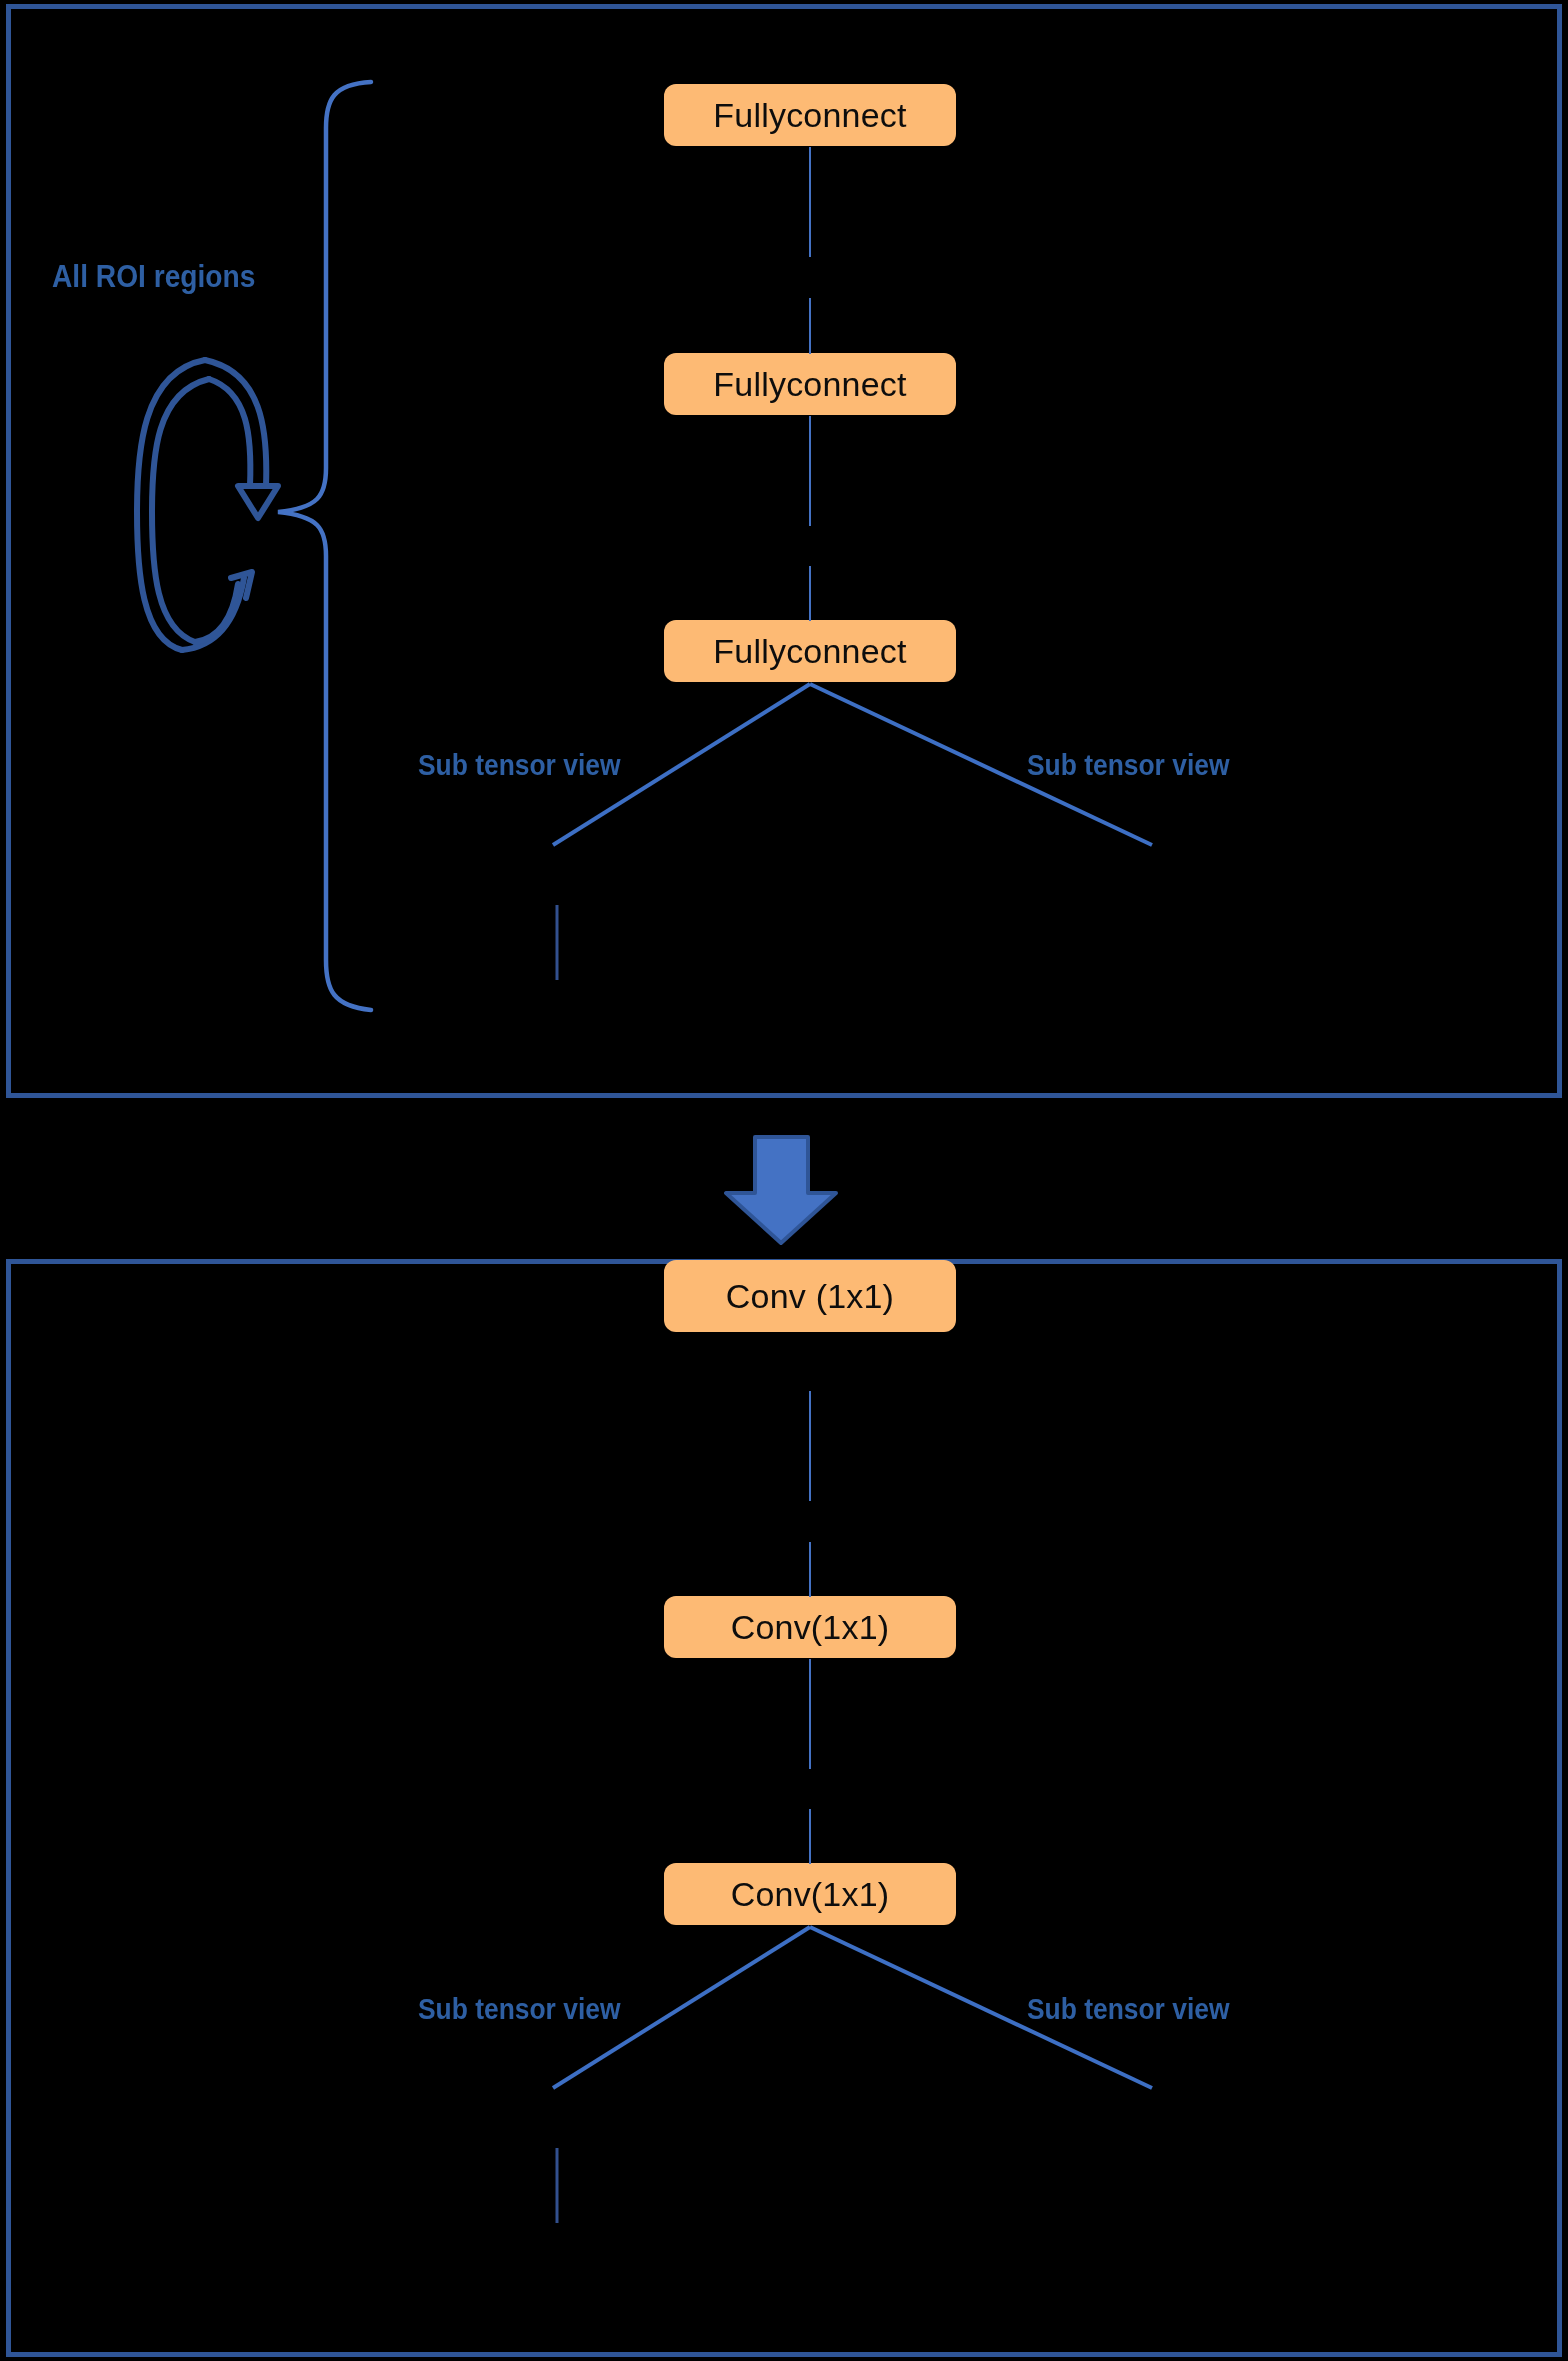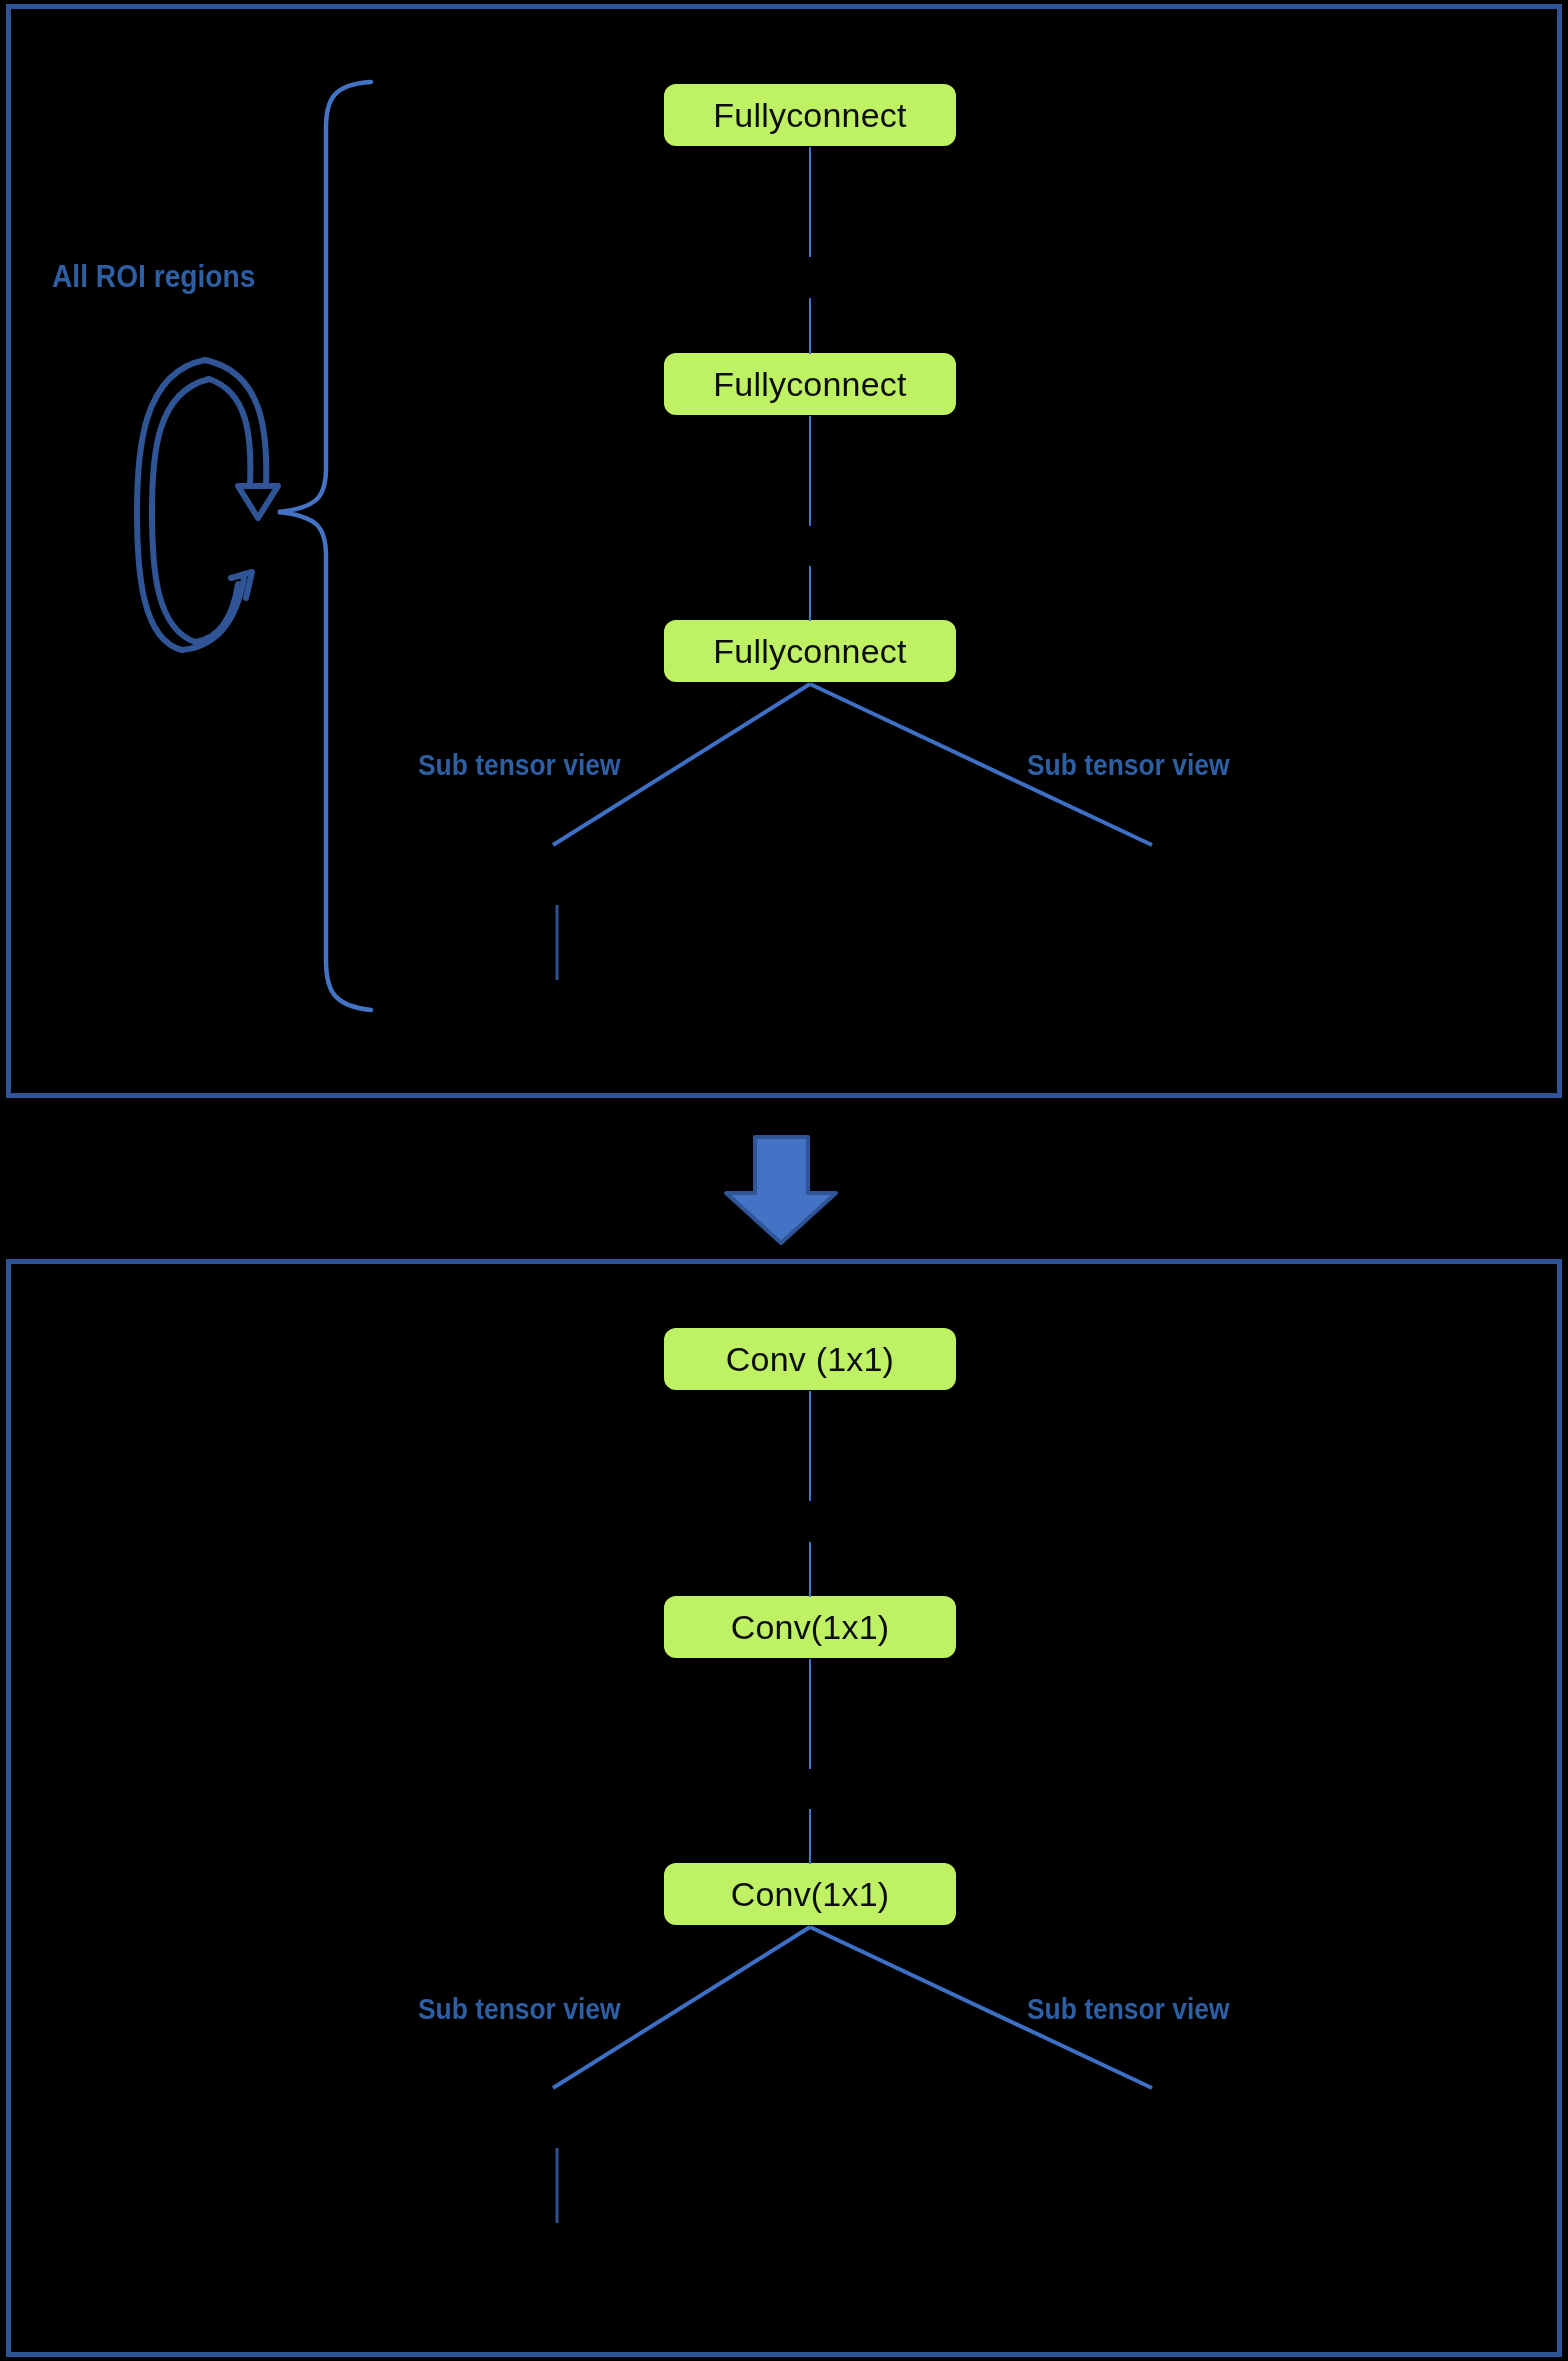--- a/index.html
+++ b/index.html
@@ -29,21 +29,21 @@
     background: #000000;
     border: 5px solid #2f5597;
     box-sizing: border-box;
   }
   #panel-top    { left: 6px;  top: 4px;    width: 1556px; height: 1094px; }
   #panel-bottom { left: 6px;  top: 1259px; width: 1556px; height: 1098px; }
 
   
   .node-box {
     position: absolute;
-    background: #bef264;
+    background: #fdba74;
     border-radius: 12px;
     box-sizing: border-box;
     display: flex;
     align-items: center;
     justify-content: center;
     color: #0d0d0d;
     font-size: 34px;
     font-family: "Liberation Sans", sans-serif;
     letter-spacing: 0.2px;
     white-space: nowrap;
@@ -104,21 +104,21 @@
   <div class="vline" style="left:809px; top:147px;  height:110px;"></div>
   <div class="vline" style="left:809px; top:298px;  height:56px;"></div>
   <div class="vline" style="left:809px; top:416px;  height:110px;"></div>
   <div class="vline" style="left:809px; top:566px;  height:55px;"></div>
 
   <div class="label-blue" style="left:418px; top:748px;">Sub tensor view</div>
   <div class="label-blue" style="left:1027px; top:748px;">Sub tensor view</div>
 
   <div class="panel" id="panel-bottom"></div>
 
-  <div class="node-box" style="left:664px; top:1328px; width:292px; height:62px;">
+  <div class="node-box" style="left:664px; top:1260px; width:292px; height:72px;">
     <span>Conv (1x1)</span>
   </div>
 
   <div class="node-box" style="left:664px; top:1596px; width:292px; height:62px;">
     <span>Conv(1x1)</span>
   </div>
 
   <div class="node-box" style="left:664px; top:1863px; width:292px; height:62px;">
     <span>Conv(1x1)</span>
   </div>

